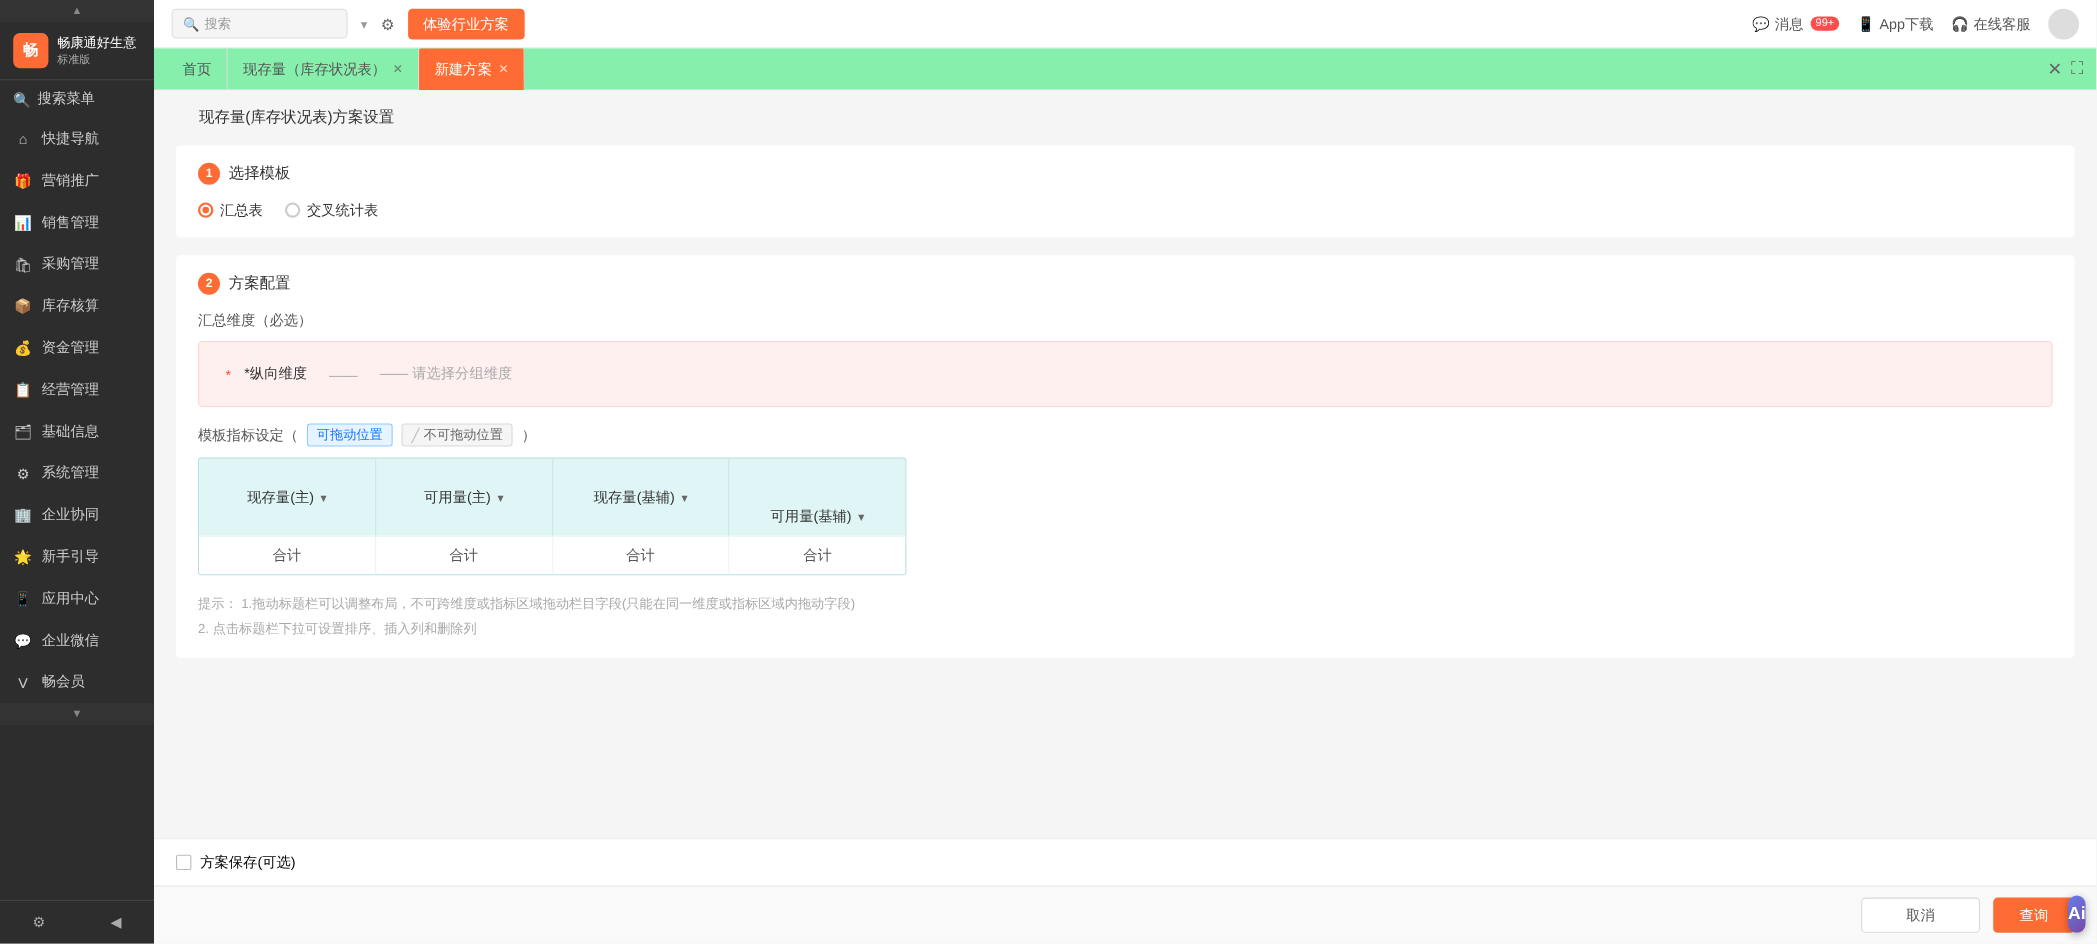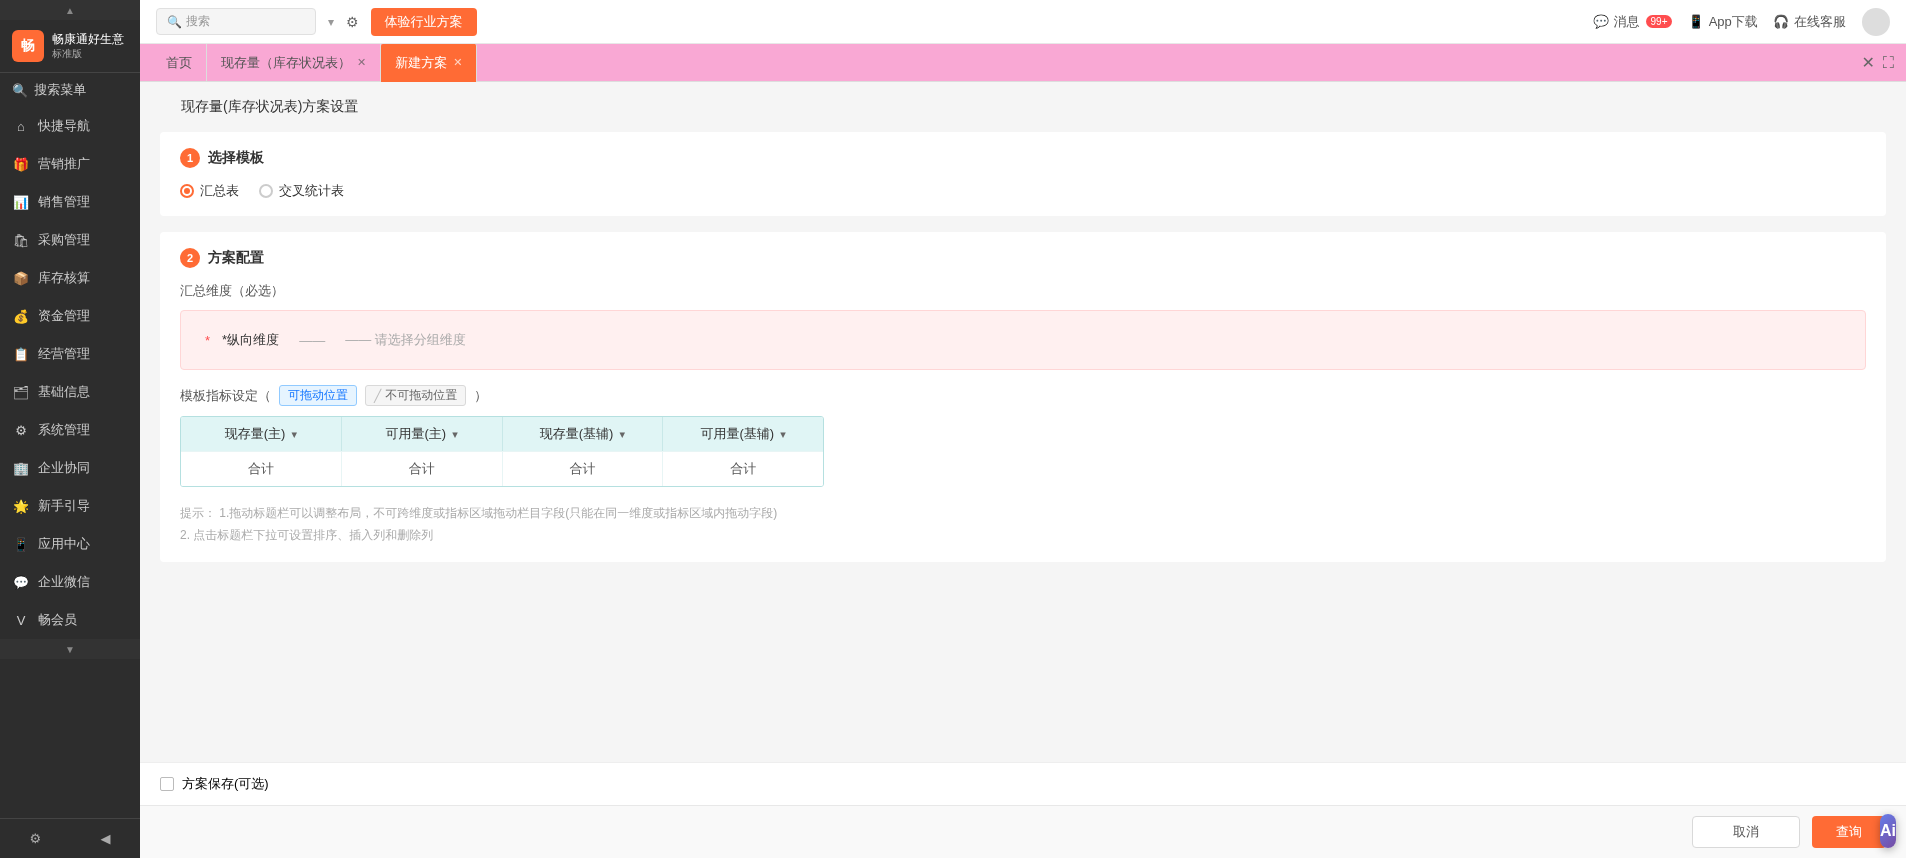--- a/index.html
+++ b/index.html
@@ -106,21 +106,21 @@
       color: #fff;
       font-size: 10px;
       border-radius: 8px;
       padding: 1px 5px;
       margin-left: 2px;
     }
     .topbar-avatar { width: 28px; height: 28px; border-radius: 50%; background: #ddd; }
 
     
     .tabbar {
-      background: #f9a8d4;
+      background: #86efac;
       border-bottom: 1px solid #ddd;
       display: flex;
       align-items: center;
       padding: 0 12px;
       height: 38px;
       flex-shrink: 0;
     }
     .tab {
       display: flex; align-items: center; gap: 6px;
       padding: 0 14px;
@@ -170,21 +170,21 @@
       margin-bottom: 14px;
     }
     .step-number {
       width: 20px; height: 20px;
       background: #ff6b35;
       color: #fff;
       border-radius: 50%;
       display: flex; align-items: center; justify-content: center;
       font-size: 11px; font-weight: bold; flex-shrink: 0;
     }
-    .step-title { font-size: 14px; color: #333; font-weight: 700; }
+    .step-title { font-size: 14px; color: #333; font-weight: 400; }
 
     .radio-group { display: flex; align-items: center; gap: 20px; }
     .radio-item { display: flex; align-items: center; gap: 6px; cursor: pointer; font-size: 13px; color: #333; }
     .radio-circle {
       width: 14px; height: 14px;
       border-radius: 50%;
       border: 2px solid #ccc;
       display: flex; align-items: center; justify-content: center;
     }
     .radio-circle.checked { border-color: #ff6b35; }
@@ -248,21 +248,21 @@
       background: #e0f5f5;
     }
     .stats-col {
       flex: 1;
       padding: 8px 10px;
       display: flex; align-items: center; justify-content: center;
       border-right: 1px solid #c8e8e8;
       font-size: 13px; color: #333;
       gap: 6px;
     }
-    .stats-col:last-child { border-right: none; }
+    .stats-col:last-child { border-right: none; margin-top: 36px; }
     .stats-col-chevron { color: #666; font-size: 11px; }
     .stats-table-row {
       display: flex;
       background: #fff;
       border-top: 1px solid #e8f5f5;
     }
     .stats-cell {
       flex: 1;
       padding: 8px 10px;
       display: flex; align-items: center; justify-content: center;

